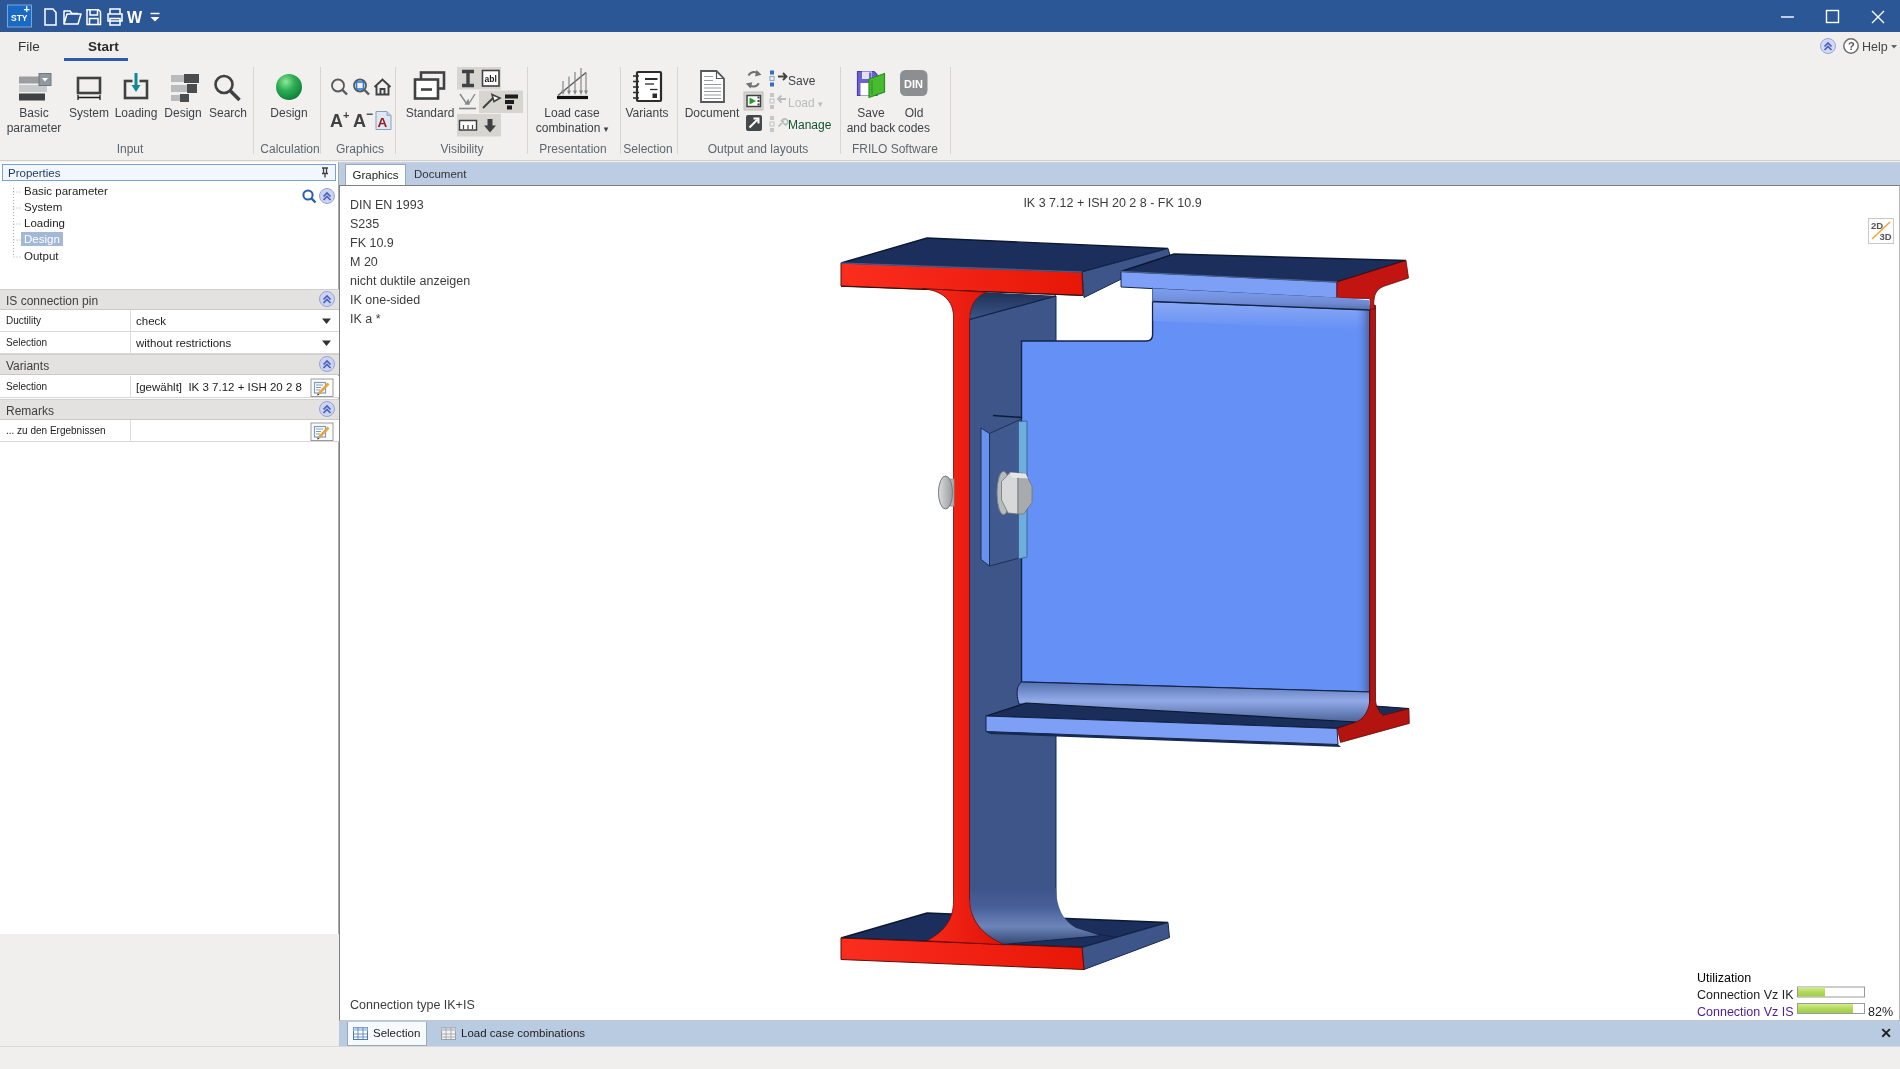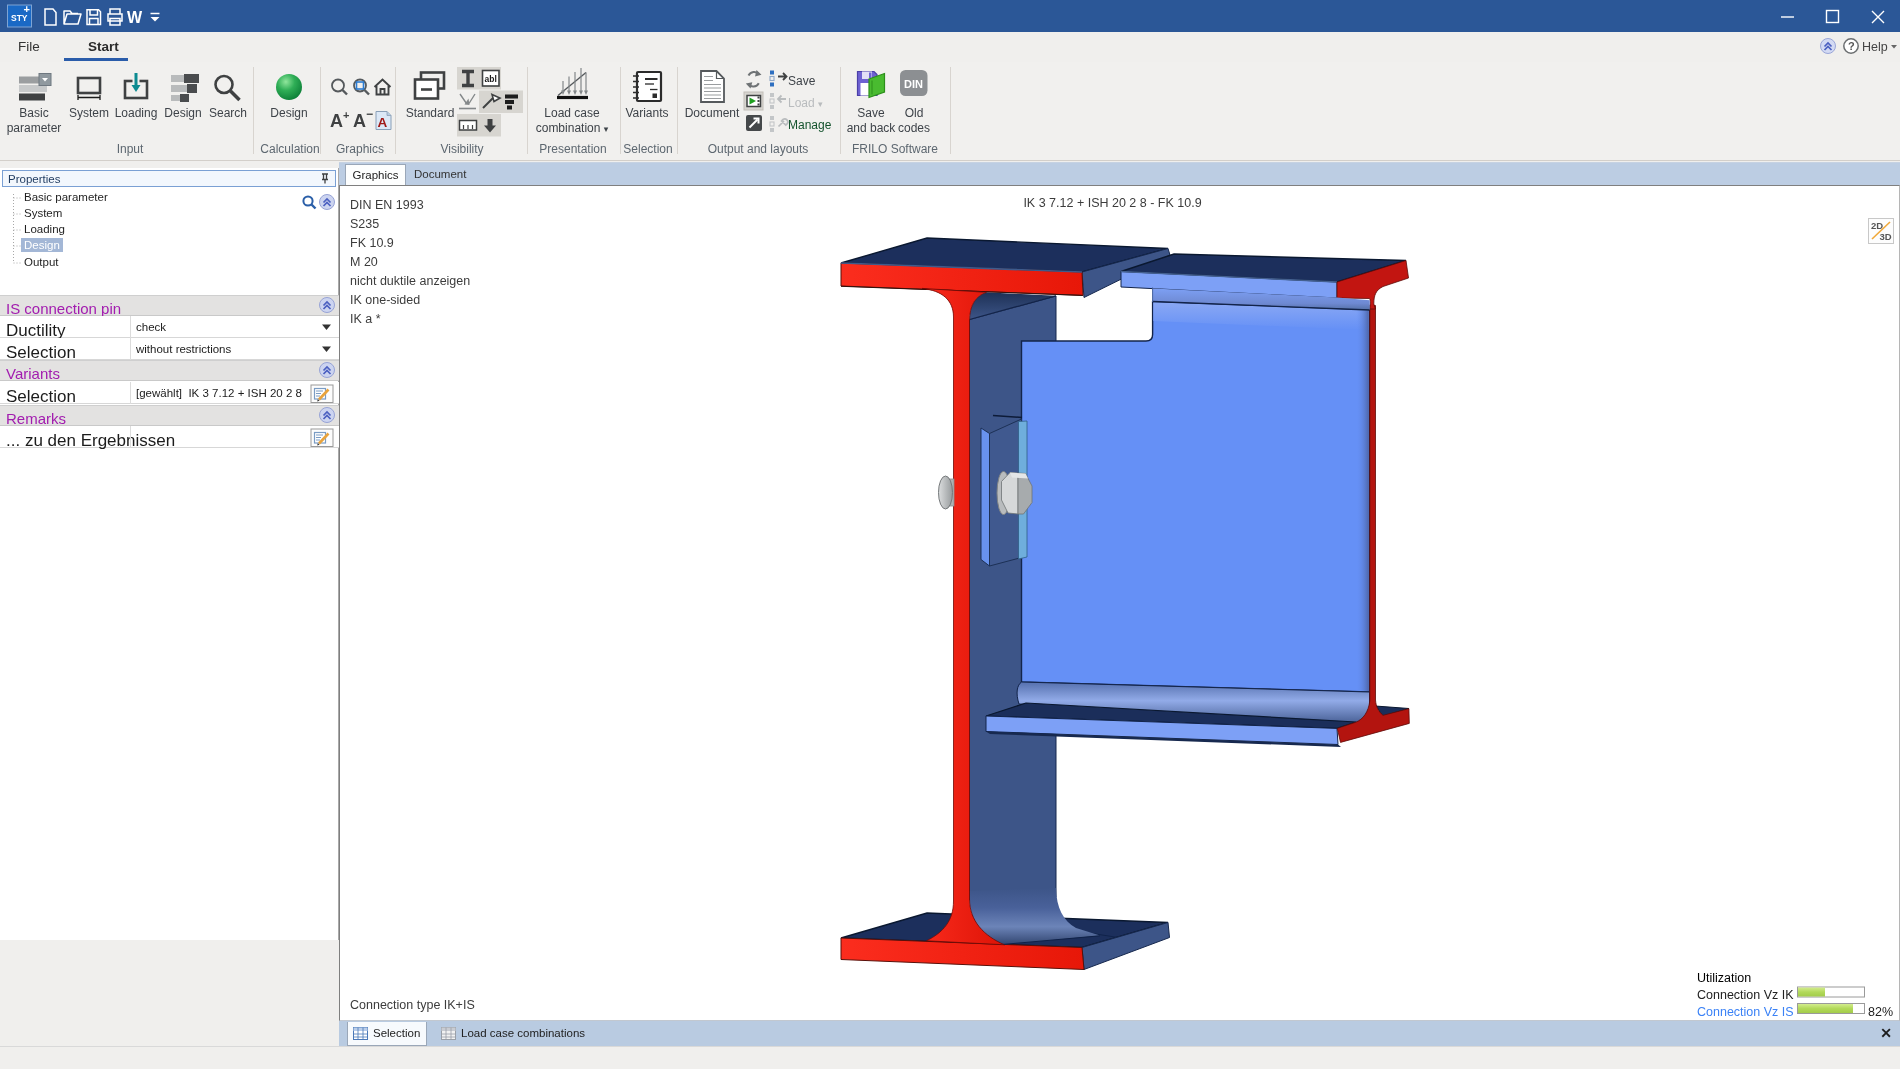--- a/index.html
+++ b/index.html
@@ -12,27 +12,27 @@
   
   #tabrow { position:absolute; left:0; top:32px; width:1900px; height:30px; background:#f0efed; }
   .rtab { position:absolute; top:7px; font-size:13.5px; color:#333; }
   #startuline { position:absolute; left:64px; top:26px; width:64px; height:3px; background:#2a5caa; }
   
   #ribbon { position:absolute; left:0; top:62px; width:1900px; height:99px; background:#f1f0ee; border-bottom:1px solid #d3cfca; }
   .gsep { position:absolute; top:5px; width:1px; height:87px; background:#d8d4cf; }
   .glabel { position:absolute; top:80px; font-size:12px; color:#5d6770; text-align:center; }
   .blabel { position:absolute; font-size:12px; color:#3e4349; text-align:center; line-height:14.5px; }
   
-  #leftpanel { position:absolute; left:0; top:162px; width:339px; height:772px; background:#fff; border-right:1px solid #a9a9a9;margin-top:6px; }
+  #leftpanel { position:absolute; left:0; top:162px; width:339px; height:772px; background:#fff; border-right:1px solid #a9a9a9; }
   #propbox { position:absolute; left:2px; top:2px; width:334px; height:17px; background:#f2f7fd; border:1px solid #7aa0d4; }
   .treeitem { position:absolute; left:24px; font-size:11.5px; color:#1f1f1f; }
   .sechead { position:absolute; left:0; width:339px; height:21px; background:#e3e2e1; border-bottom:1px solid #c9c9c9; border-top:1px solid #cfcfcf; }
-  .sechead span { position:absolute; left:6px; top:4px; font-size:15px; color:#a21caf; }
+  .sechead span { position:absolute; left:6px; top:4px; font-size:12px; color:#404040; }
   .prow { position:absolute; left:0; width:339px; height:22px; background:#fff; border-bottom:1px solid #d7d7d7; }
-  .prow .lbl { position:absolute; left:6px; top:5px; font-size:17px; color:#1c1c1c; }
+  .prow .lbl { position:absolute; left:6px; top:5px; font-size:10px; color:#1c1c1c; }
   .prow .val { position:absolute; left:136px; top:5px; font-size:11.5px; color:#1c1c1c; }
   .prow .coldiv { position:absolute; left:130px; top:0; width:1px; height:22px; background:#dcdcdc; }
   
   #tabstrip { position:absolute; left:339px; top:162px; width:1561px; height:23px; background:#bccde3; border-top:1px solid #c6d2e2; }
   #gtab { position:absolute; left:6px; top:1px; width:61px; height:22px; background:#fdfefe; border:1px solid #9aa7b8; border-bottom:none; font-size:11.5px; color:#222; text-align:center; padding-top:4px; }
   #dtab { position:absolute; left:75px; top:5px; font-size:11.5px; color:#333; }
   #gcanvas { position:absolute; left:339px; top:185px; width:1561px; height:836px; background:#fff; border-left:1px solid #7f7f7f; border-top:1px solid #7f7f7f; border-right:1px solid #b5b5b5; border-bottom:1px solid #c2c8d0; }
   .ctext { position:absolute; font-size:12.5px; color:#3c3c3c; }
   
   #bottombar { position:absolute; left:339px; top:1021px; width:1561px; height:25px; background:#b9cbe1; }
@@ -443,21 +443,21 @@
 
     <rect x="945" y="479" width="9" height="27" fill="#aeb1b3" stroke="#8a8e90" stroke-width="0.8"></rect>
     <ellipse cx="945.5" cy="492.5" rx="7" ry="16.5" fill="url(#boltg)" stroke="#75797b" stroke-width="1"></ellipse>
   </svg>
   <div class="ctext" style="left:10px; top:10px; line-height:19px;">DIN EN 1993<br>S235<br>FK 10.9<br>M 20<br>nicht duktile anzeigen<br>IK one-sided<br>IK a *</div>
   <div class="ctext" style="left:0; top:10px; width:1545px; text-align:center;">IK 3 7.12 + ISH 20 2 8 - FK 10.9</div>
   <div class="ctext" style="left:10px; top:812px;">Connection type IK+IS</div>
 
   <div class="ctext" style="left:1357px; top:785px; color:#000000;">Utilization</div>
   <div class="ctext" style="left:1357px; top:802px; color:#222;">Connection Vz IK</div>
-  <div class="ctext" style="left:1357px; top:819px; color:#3b82f6;">Connection Vz IS</div>
+  <div class="ctext" style="left:1357px; top:819px; color:#4c1d95;">Connection Vz IS</div>
   <div class="ctext" style="left:1528px; top:802px; color:#222;margin-top:48px;">41%</div>
   <div class="ctext" style="left:1528px; top:819px; color:#222;">82%</div>
   <svg class="abs" style="left:1457px;top:800px;" width="70" height="34" viewBox="0 0 70 34">
     <defs>
       <linearGradient id="gbar" x1="0" y1="0" x2="0" y2="1">
         <stop offset="0" stop-color="#d3ec8d"></stop>
           <stop offset="0.5" stop-color="#b2d95a"></stop>
           <stop offset="1" stop-color="#a3cc4a"></stop>
       </linearGradient>
     </defs>

